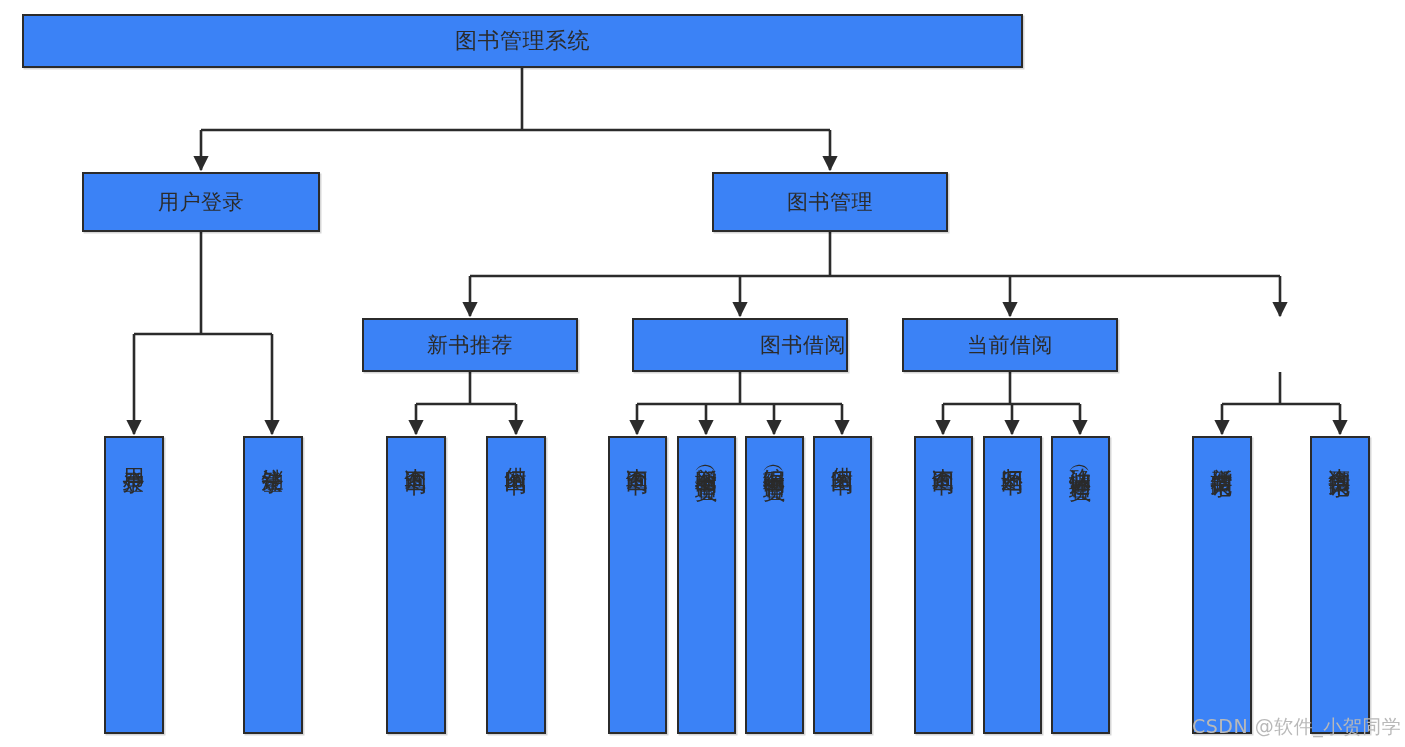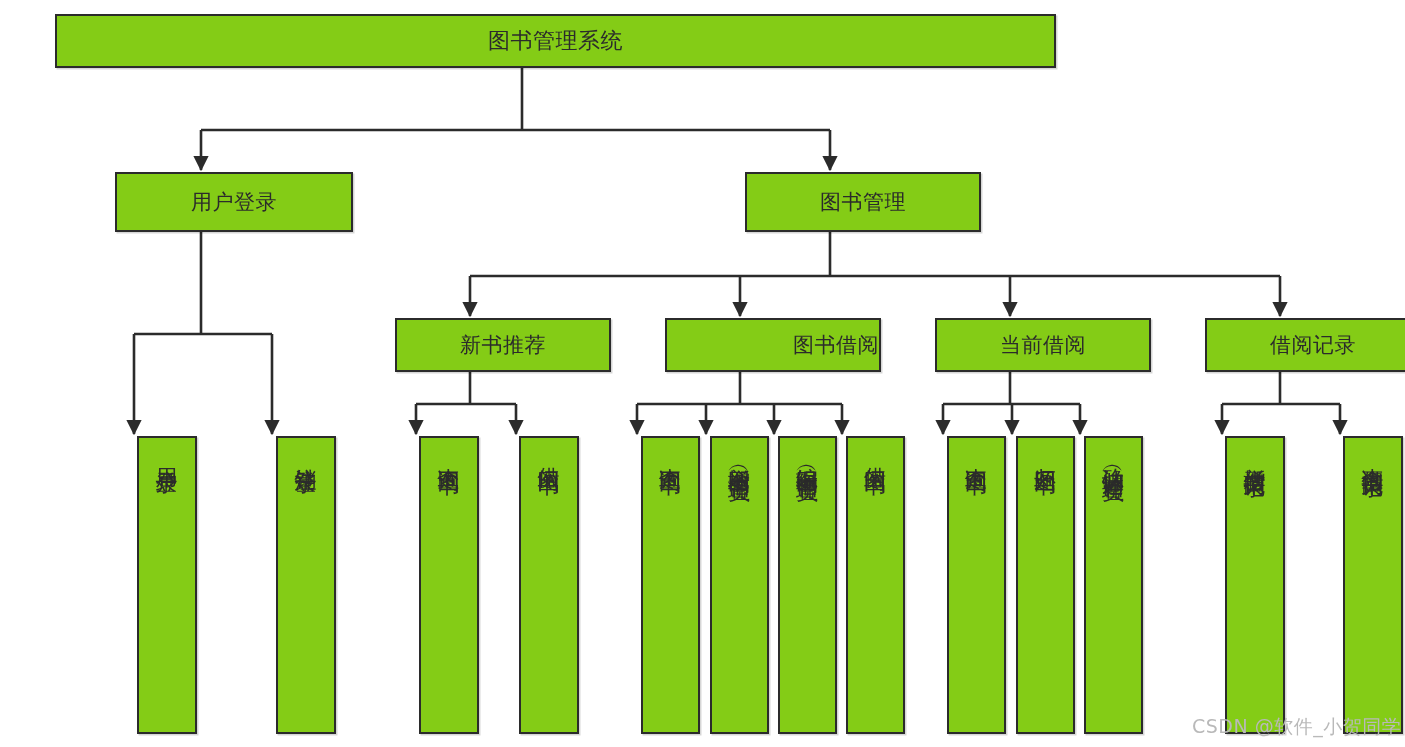--- a/index.html
+++ b/index.html
@@ -23,27 +23,26 @@
     left: 0;
     top: 0;
     width: 1405px;
     height: 747px;
     pointer-events: none;
   }
   .node {
     position: absolute;
     box-sizing: border-box;
     border: 2.5px solid #2b2b2b;
-    background: #84cc16;
+    background: #3b82f6;
     display: flex;
     align-items: center;
     justify-content: center;
     color: #2b2b2b;
     box-shadow: 1.5px 1.5px 0 rgba(0,0,0,0.16);
-    margin-left: 33px;
   }
   .node .label {
     display: block;
     text-align: center;
     line-height: 1.18;
     letter-spacing: 0.5px;
   }
   
   .node.h .label {
     font-size: 21px;
@@ -145,23 +144,20 @@
 
   <div class="node h" style="left:712px; top:172px; width:236px; height:60px;">
     <span class="label">图书管理</span>
   </div>
   <div class="node h" style="left:632px; top:318px; width:216px; height:54px;justify-content:flex-end;">
     <span class="label">图书借阅</span>
   </div>
   <div class="node h" style="left:902px; top:318px; width:216px; height:54px;justify-content:center;">
     <span class="label">当前借阅</span>
   </div>
-  <div class="node h" style="left:1172px; top:318px; width:216px; height:54px;">
-    <span class="label">借阅记录</span>
-  </div>
 
   <div class="node v" style="left:104px; top:436px; width:60px; height:298px;">
     <span class="label">用户登录</span>
   </div>
   <div class="node v" style="left:243px; top:436px; width:60px; height:298px;">
     <span class="label">注销登录</span>
   </div>
 
   <div class="node v" style="left:386px; top:436px; width:60px; height:298px;">
     <span class="label">查询图书</span>

